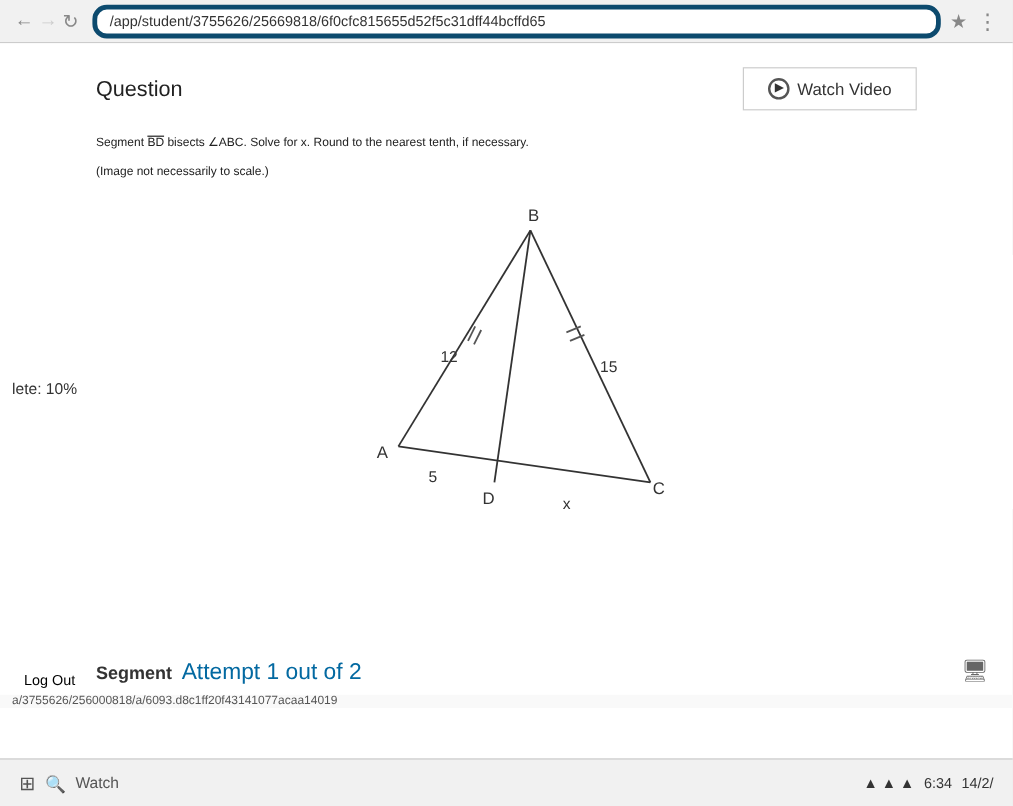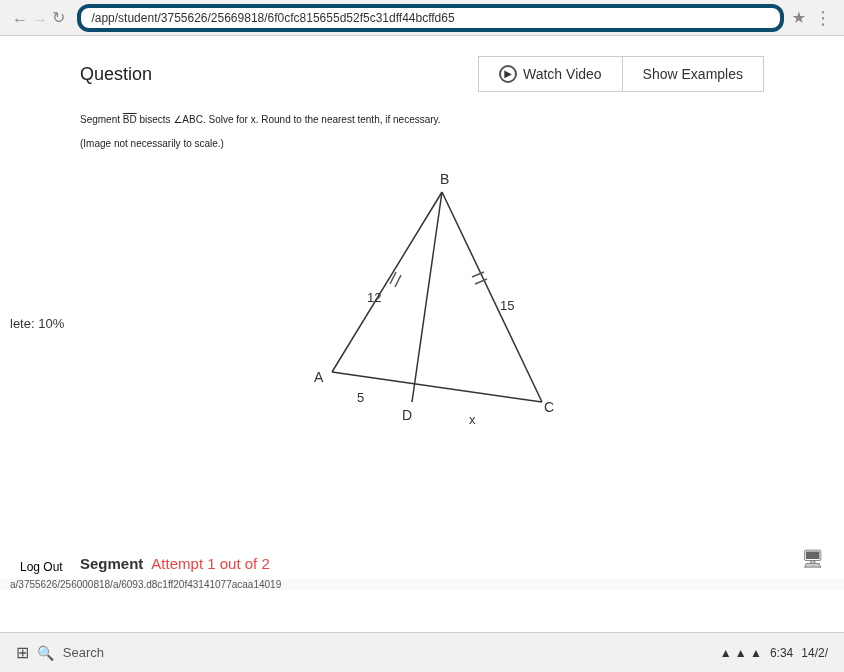--- a/index.html
+++ b/index.html
@@ -127,22 +127,22 @@
       align-items: center;
       gap: 8px;
       font-size: 14px;
       color: #333;
     }
     .answer-label {
       font-weight: bold;
       font-size: 15px;
     }
     .attempt-text {
-      font-size: 15px;
-      color: #ef4444;
+      font-size: 19px;
+      color: #0369a1;
     }
     .log-out {
       position: absolute;
       bottom: 58px;
       left: 20px;
       font-size: 12px;
       color: #000000;
       cursor: pointer;
     }
     .bottom-url {
@@ -190,23 +190,20 @@
 
   <div class="side-label">lete: 10%</div>
 
   <div class="header-row">
     <span class="question-label">Question</span>
     <div class="header-buttons">
       <button class="watch-video-btn">
         <span class="play-circle">▶</span>
         <span>Watch Video</span>
       </button>
-      <button class="show-examples-btn">
-        <span>Show Examples</span>
-      </button>
     </div>
   </div>
 
   <div class="problem-text">
     <span>Segment </span><span class="overline">BD</span><span> bisects ∠ABC. Solve for x. Round to the nearest tenth, if necessary.</span>
   </div>
   <div class="problem-text">(Image not necessarily to scale.)</div>
 
   <div class="diagram-container">
     <svg width="300" height="280">
@@ -252,20 +249,20 @@
 
   <div class="tv-icon">🖥</div>
 
   <div class="bottom-url">a/3755626/256000818/a/6093.d8c1ff20f43141077acaa14019</div>
 </div>
 
 <div class="bottom-bar">
   <div class="taskbar">
     <span style="font-size:16px;">⊞</span>
     <span style="font-size:14px;">🔍</span>
-    <span style="font-size:13px;">Search</span>
+    <span style="font-size:13px;">Watch</span>
   </div>
   <div style="display:flex;align-items:center;gap:8px;font-size:12px;color:#333;">
     <span>▲ ▲ ▲</span>
     <span>6:34</span>
     <span>14/2/</span>
   </div>
 </div>
 
 </body></html>

